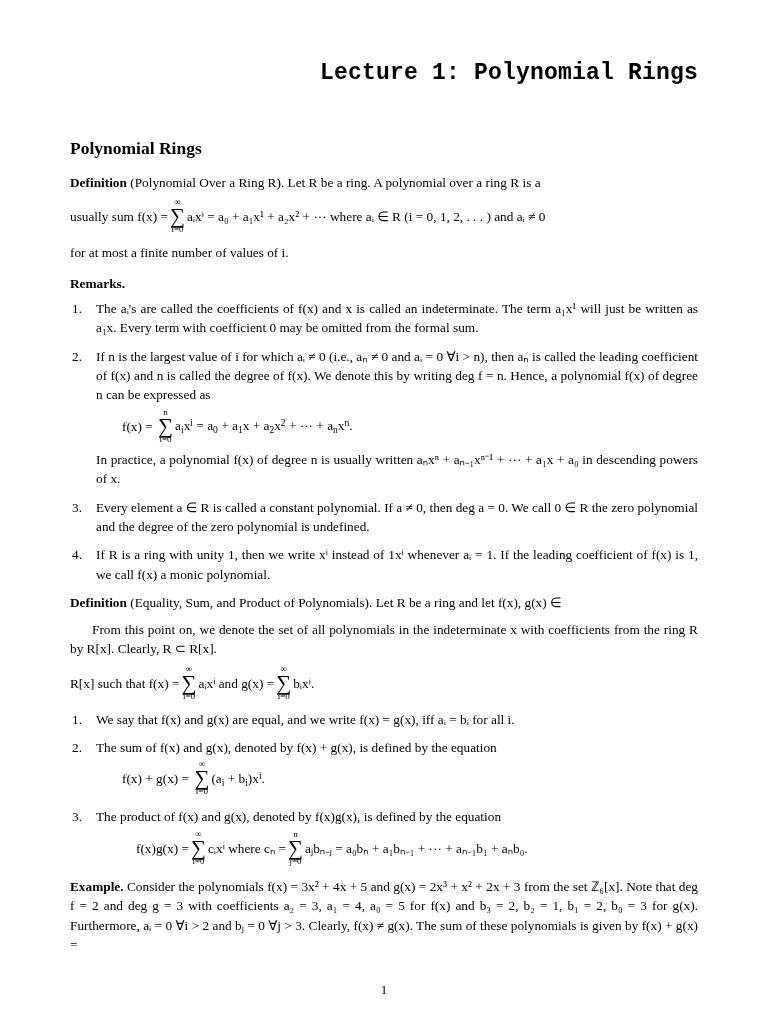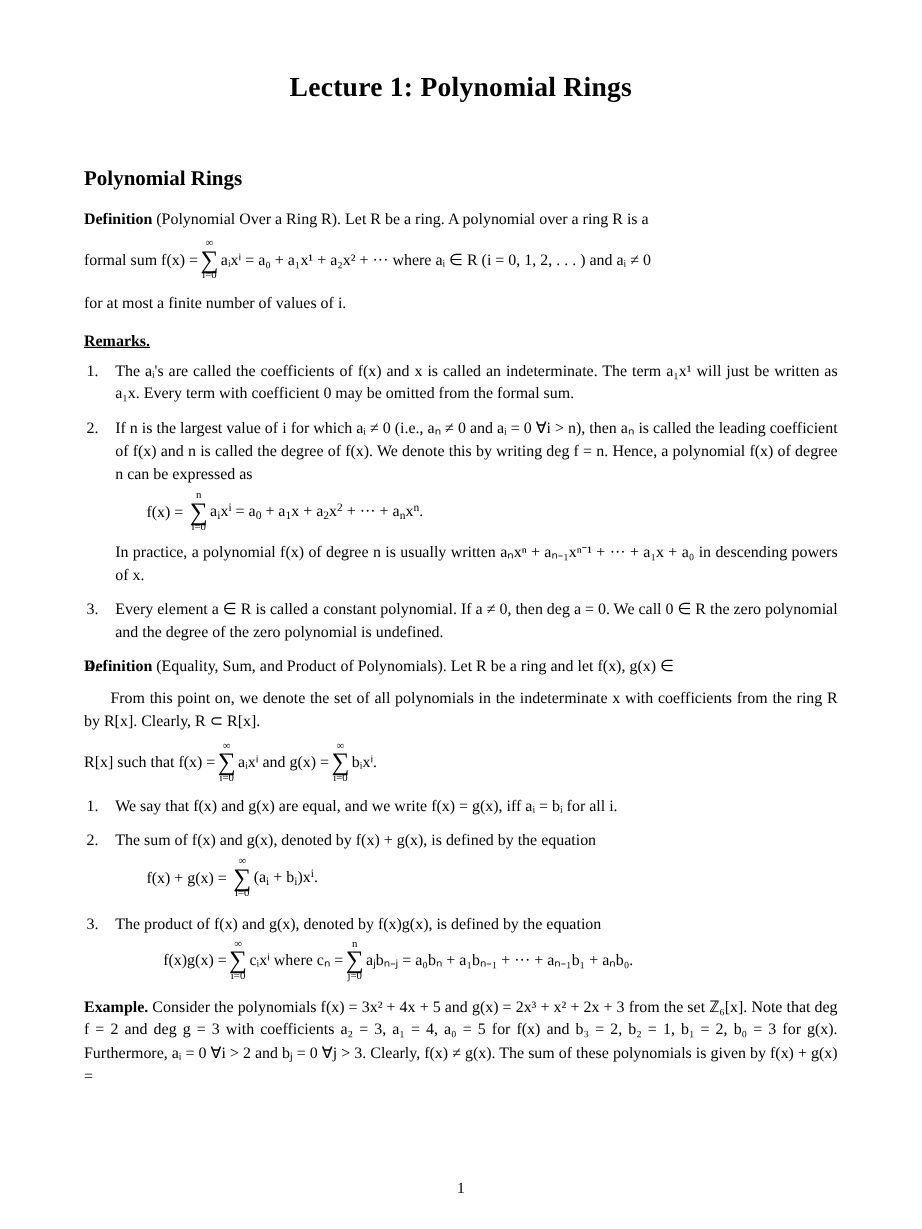--- a/index.html
+++ b/index.html
@@ -16,43 +16,43 @@
     overflow: hidden;
   }
   .page {
     width: 768px;
     height: 1024px;
     box-sizing: border-box;
     padding: 52px 70px 30px 70px;
     position: relative;
   }
   .doc-title {
-    text-align: center;
+    text-align: right;
     font-size: 23px;
     font-weight: bold;
     letter-spacing: 0.2px;
     margin: 8px 0 0 0;
+    font-family: Liberation Mono, monospace;
   }
   .section-head {
     font-size: 17.5px;
     font-weight: bold;
     margin: 52px 0 14px 0;
   }
   p, li, div.para {
     font-size: 13.3px;
     line-height: 1.46;
     text-align: justify;
     margin: 0 0 7px 0;
   }
   .bold { font-weight: bold; }
   .remarks-head {
     font-weight: bold;
     font-size: 13.3px;
     margin: 13px 0 7px 0;
-    text-decoration: underline;
   }
   ol.num {
     list-style: none;
     margin: 0;
     padding: 0;
   }
   ol.num > li {
     position: relative;
     padding-left: 26px;
     margin-bottom: 9px;
@@ -121,21 +121,21 @@
   <h1 class="doc-title">Lecture 1:  Polynomial Rings</h1>
 
   <h2 class="section-head">Polynomial Rings</h2>
 
   <div class="para">
     <span class="bold">Definition</span>
     <span>(Polynomial Over a Ring R).</span>
     <span>Let R be a ring.  A polynomial over a ring R is a</span>
   </div>
   <div class="para">
-    <span>formal sum f(x) =</span><span class="sum"><span class="lim-top">∞</span><span class="sig">∑</span><span class="lim-bot">i=0</span></span><span>aᵢxⁱ = a₀ + a₁x¹ + a₂x² + ··· where aᵢ ∈ R (i = 0, 1, 2, . . . ) and aᵢ ≠ 0</span>
+    <span>usually sum f(x) =</span><span class="sum"><span class="lim-top">∞</span><span class="sig">∑</span><span class="lim-bot">i=0</span></span><span>aᵢxⁱ = a₀ + a₁x¹ + a₂x² + ··· where aᵢ ∈ R (i = 0, 1, 2, . . . ) and aᵢ ≠ 0</span>
   </div>
   <div class="para">for at most a finite number of values of i.</div>
 
   <div class="remarks-head">Remarks.</div>
 
   <ol class="num">
     <li>
       <span class="marker">1.</span>
       <span>The aᵢ's are called the coefficients of f(x) and x is called an indeterminate. The term a₁x¹ will just be written as a₁x. Every term with coefficient 0 may be omitted from the formal sum.</span>
     </li>
@@ -149,20 +149,21 @@
       <span>In practice, a polynomial f(x) of degree n is usually written aₙxⁿ + aₙ₋₁xⁿ⁻¹ + ··· + a₁x + a₀ in descending powers of x.</span>
     </li>
 
     <li>
       <span class="marker">3.</span>
       <span>Every element a ∈ R is called a constant polynomial. If a ≠ 0, then deg a = 0. We call 0 ∈ R the zero polynomial and the degree of the zero polynomial is undefined.</span>
     </li>
 
     <li>
       <span class="marker">4.</span>
+      <span>If R is a ring with unity 1, then we write xⁱ instead of 1xⁱ whenever aᵢ = 1. If the leading coefficient of f(x) is 1, we call f(x) a monic polynomial.</span>
     </li>
   </ol>
 
   <div class="para">
     <span class="bold">Definition</span>
     <span>(Equality, Sum, and Product of Polynomials).</span>
     <span>Let R be a ring and let f(x), g(x) ∈</span>
   </div>
 
   <div class="para indent-para">From this point on, we denote the set of all polynomials in the indeterminate x with coefficients from the ring R by R[x]. Clearly, R ⊂ R[x].</div>

